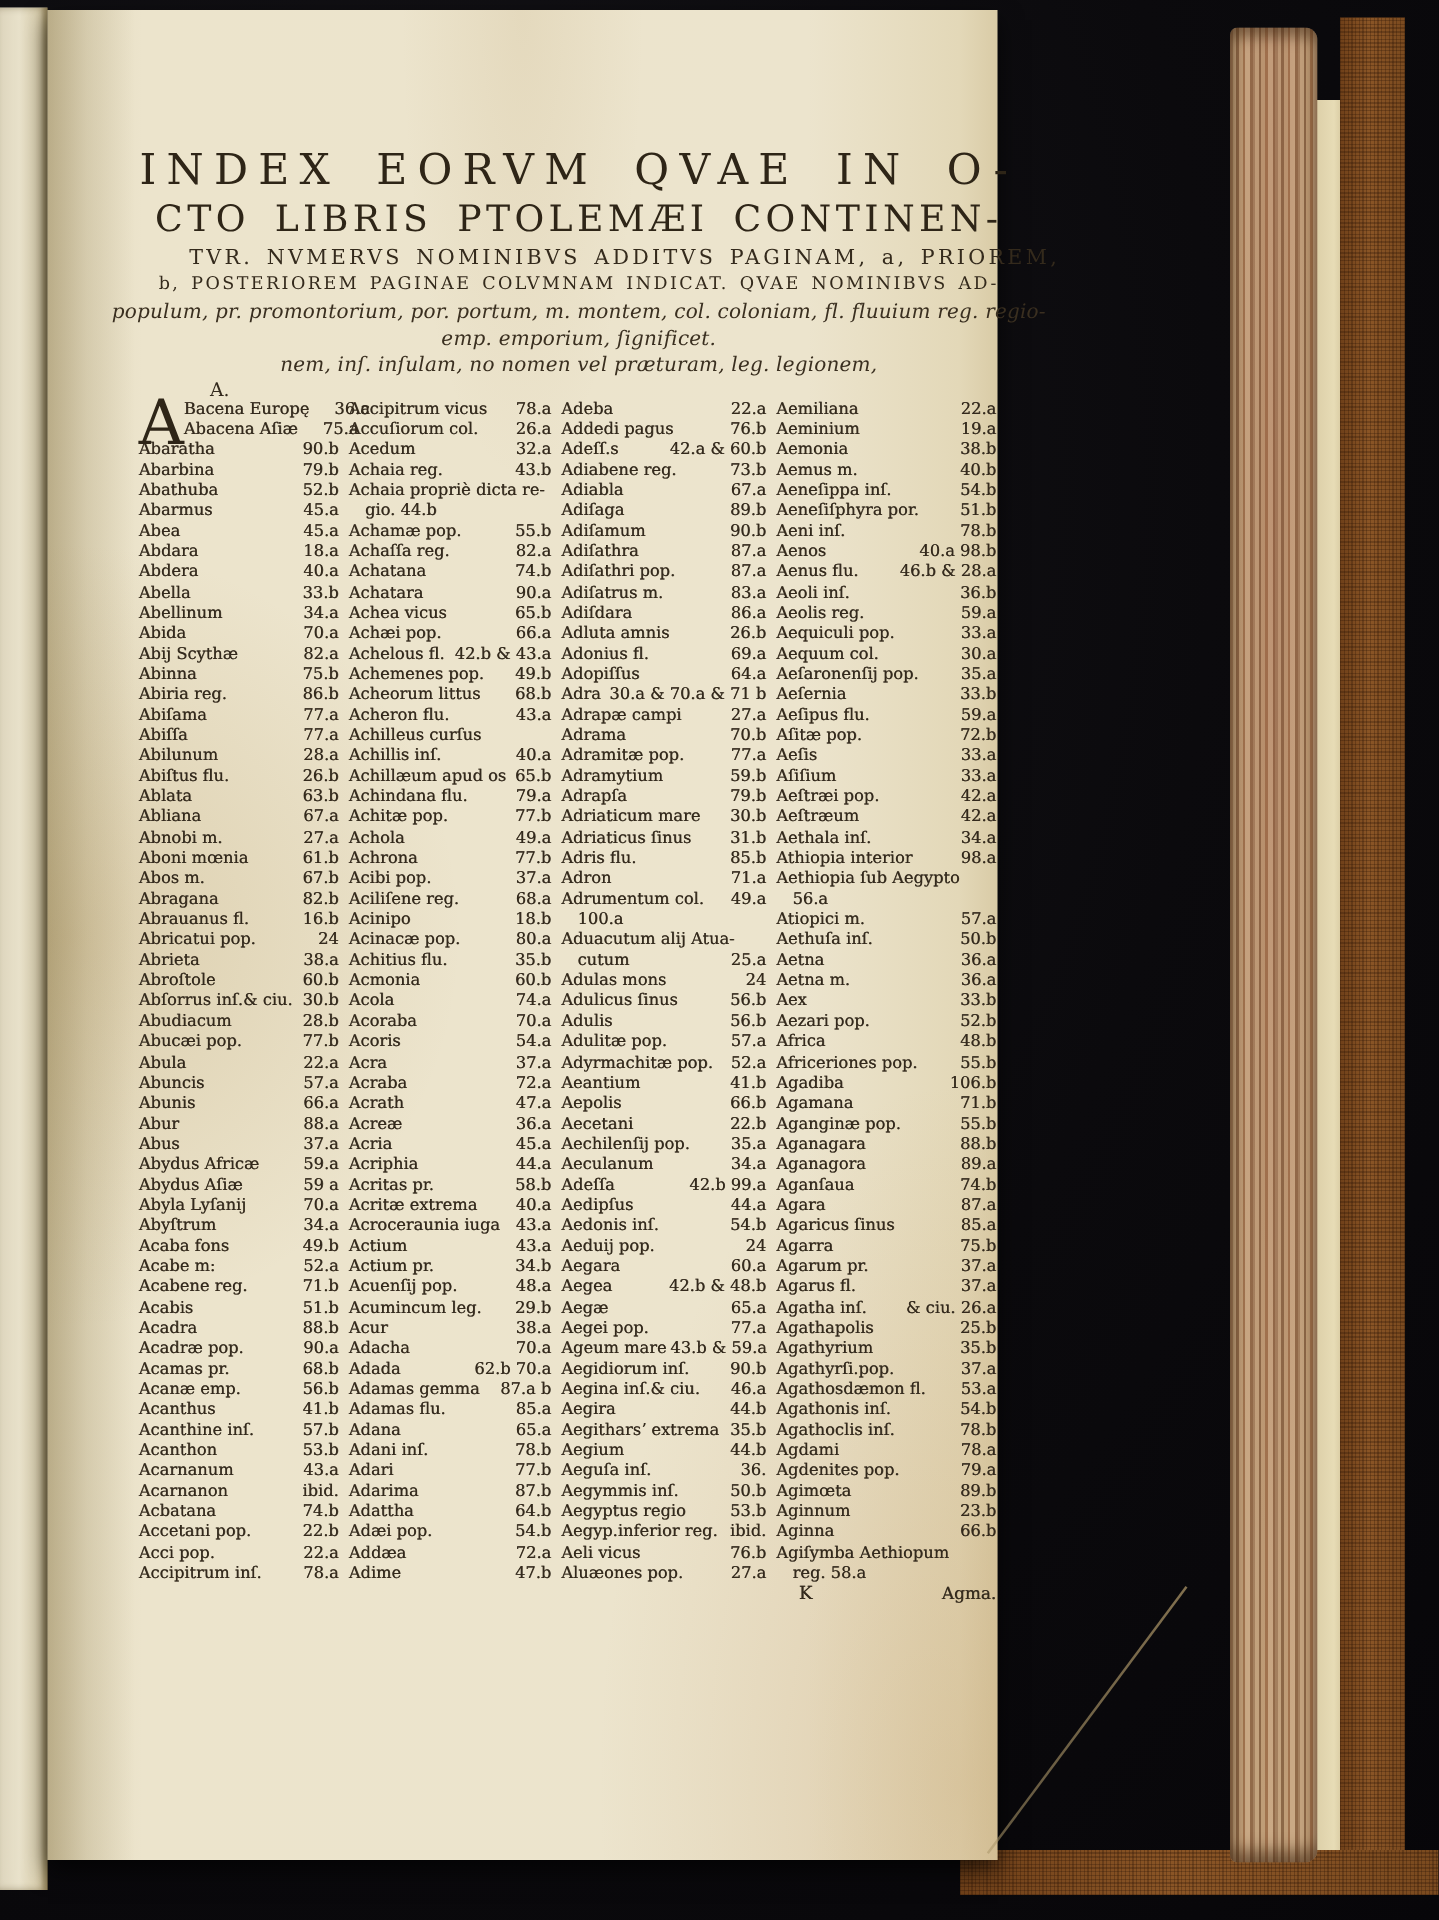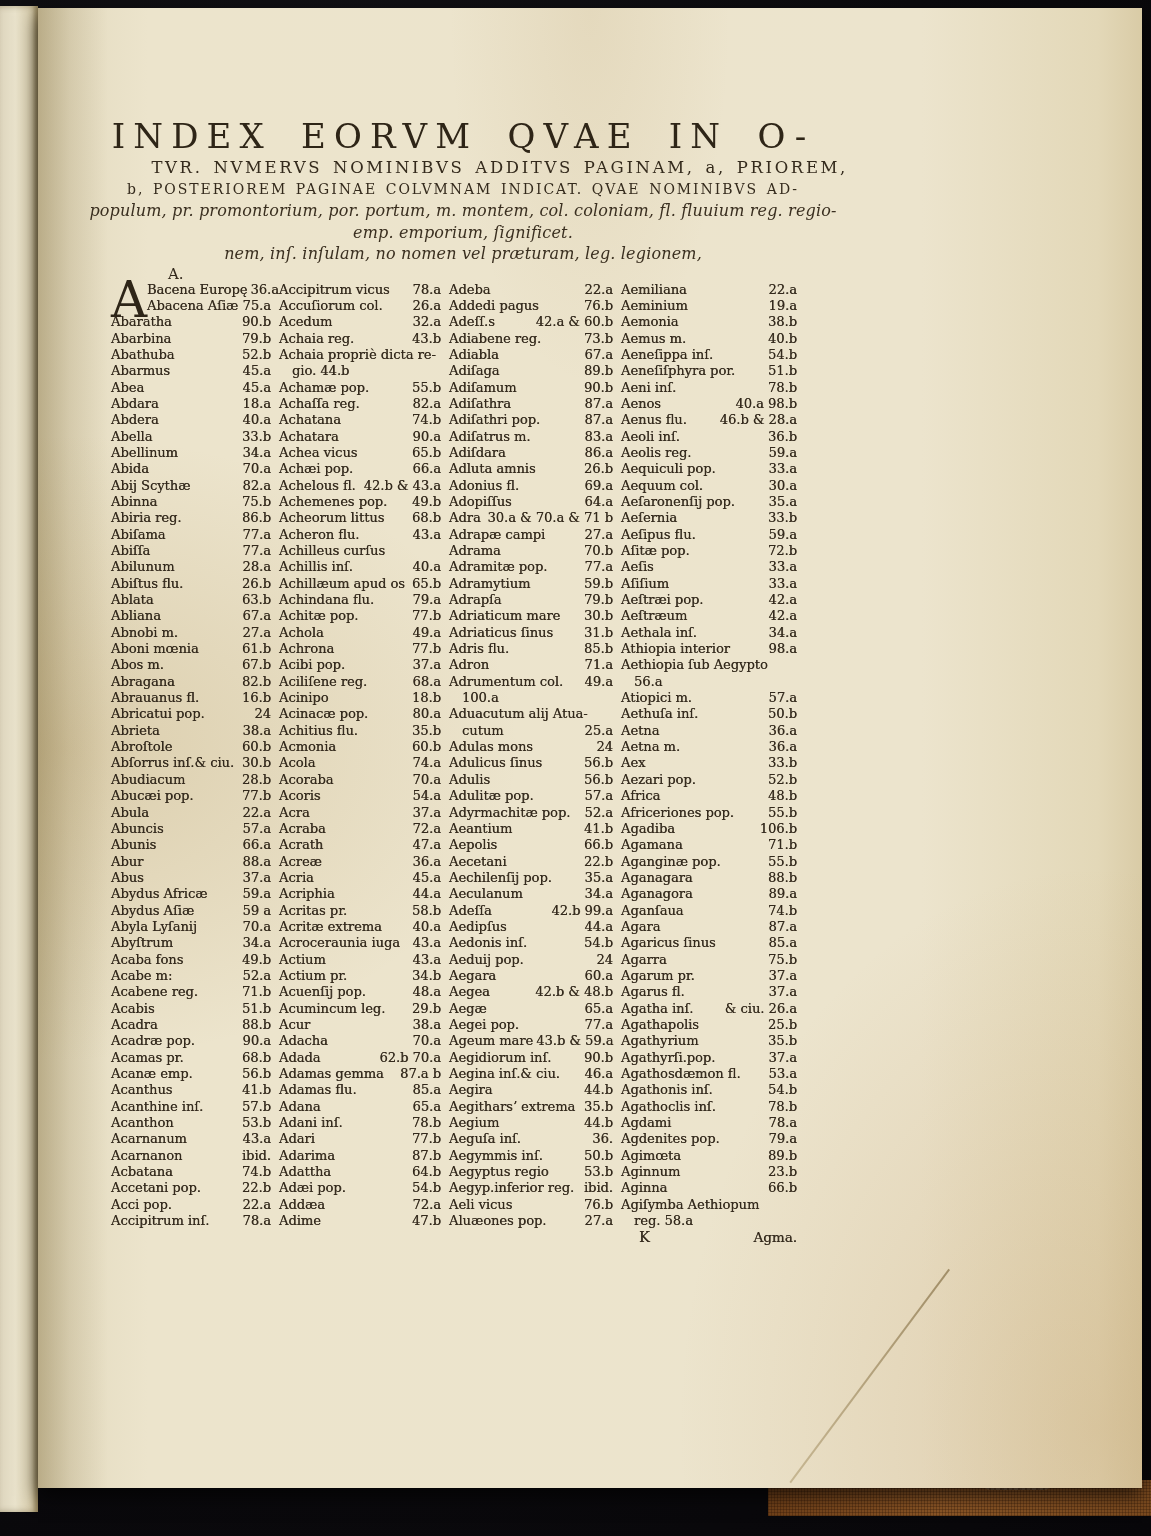--- a/index.html
+++ b/index.html
@@ -22,21 +22,21 @@
     background:linear-gradient(90deg,#d9cba4,#e7dcb6 60%,#c9b88c);border-radius:4px;}
   
   .fore-edge{position:absolute;left:984px;top:22px;width:70px;height:1468px;border-radius:6px 10px 10px 6px;
     background:
      radial-gradient(ellipse at 50% 30%, rgba(150,80,60,.25), rgba(0,0,0,0) 70%),
      repeating-linear-gradient(90deg,
        #a5815f 0 2px,#c3a37e 2px 5px,#8c6847 5px 7px,#bf9d77 7px 10px,
        #a1744f 10px 12px,#caa985 12px 16px,#916a49 16px 18px);
     box-shadow:inset 0 8px 10px rgba(60,35,15,.5), inset 0 -10px 12px rgba(60,35,15,.55);}
   
-  .page{position:absolute;left:38px;top:8px;width:1104px;height:1480px;
+  .page{position:absolute;left:38px;top:8px;width:760px;height:1480px;
     background:
       radial-gradient(ellipse at 96% 96%, rgba(190,150,95,.30), rgba(0,0,0,0) 28%),
       radial-gradient(ellipse at 2% 50%, rgba(170,140,80,.25), rgba(0,0,0,0) 30%),
       radial-gradient(ellipse at 50% 0%, rgba(180,150,95,.14), rgba(0,0,0,0) 18%),
       linear-gradient(90deg,#e2d9bd 0%,#ece4cc 10%,#ece4cd 80%,#e3d8b8 96%,#d9cba6 100%);
     box-shadow:0 8px 18px rgba(0,0,0,.65);}
   .gutter{position:absolute;left:0;top:0;width:70px;height:100%;
     background:linear-gradient(90deg,rgba(125,105,55,.40),rgba(125,105,55,.16) 45%,rgba(0,0,0,0));}
   .crease{position:absolute;left:912px;top:1262px;width:266px;height:2px;
     background:linear-gradient(90deg,rgba(150,130,90,.85),rgba(170,150,105,.55));
@@ -51,21 +51,21 @@
   .it{font-style:italic;font-size:16px;line-height:21.5px;letter-spacing:.01em;color:#3a2f20;}
   .section-a{margin-left:130px;font-size:15px;line-height:16px;margin-top:1px;}
   
   .columns{display:flex;gap:8px;margin-left:73px;margin-top:0;font-size:13px;}
   .col{position:relative;}
   .col0{width:160px;}.col1{width:162px;}.col2{width:164px;}.col3{width:176px;}
   .row{display:flex;justify-content:space-between;line-height:16.35px;white-space:nowrap;
     text-shadow:.3px 0 0 rgba(51,41,28,.75);}
   .row .n{overflow:visible;}
   .row .p{padding-left:3px;}
-  .row.dc{padding-left:36px;}
+  .row.dc{padding-left:36px;gap:17px;}
   .row.ind{padding-left:13px;}
   .row.cw .n{padding-left:18px;font-size:14.5px;}
   .row.cw .p{font-size:13.5px;}
   .dropcap{position:absolute;left:0;top:-3px;font-size:50px;line-height:42px;color:#2e2517;}
 </style>
 </head>
 <body>
 
 <div class="scene">
   <div class="left-sliver"></div>
@@ -74,20 +74,21 @@
   <div class="cover-bottom cover-tex"></div>
   <div class="fore-edge"></div>
 
   <div class="page">
     <div class="gutter"></div>
     <div class="crease"></div>
 
     <div class="content">
       <div class="title-block">
         <div class="t1">INDEX EORVM QVAE IN O-</div>
+        <div class="t2">CTO LIBRIS PTOLEMÆI CONTINEN-</div>
         <div class="t3">TVR. NVMERVS NOMINIBVS ADDITVS PAGINAM, a, PRIOREM,</div>
         <div class="t4">b, POSTERIOREM PAGINAE COLVMNAM INDICAT. QVAE NOMINIBVS AD-</div>
         <div class="it">populum, pr. promontorium, por. portum, m. montem, col. coloniam, fl. fluuium reg. regio-</div>
         <div class="it">emp. emporium, ſignificet.</div>
         <div class="it">nem, inſ. inſulam, no nomen vel præturam, leg. legionem,</div>
       </div>
 
       <div class="section-a">A.</div>
 
       <div class="columns">

